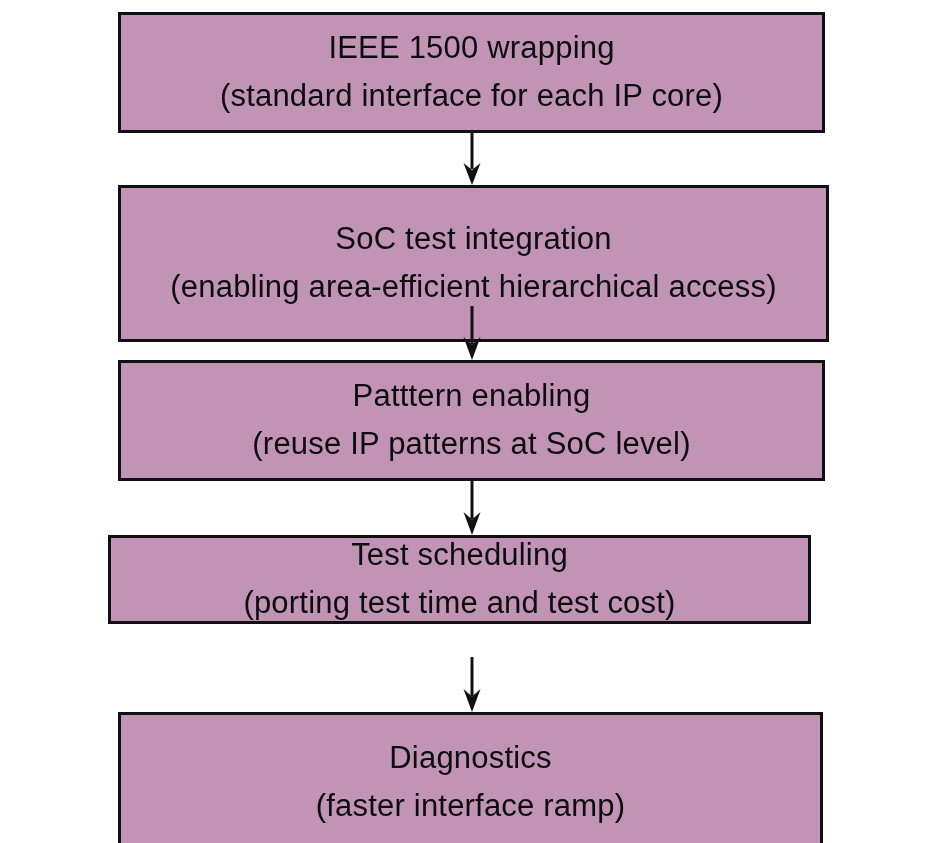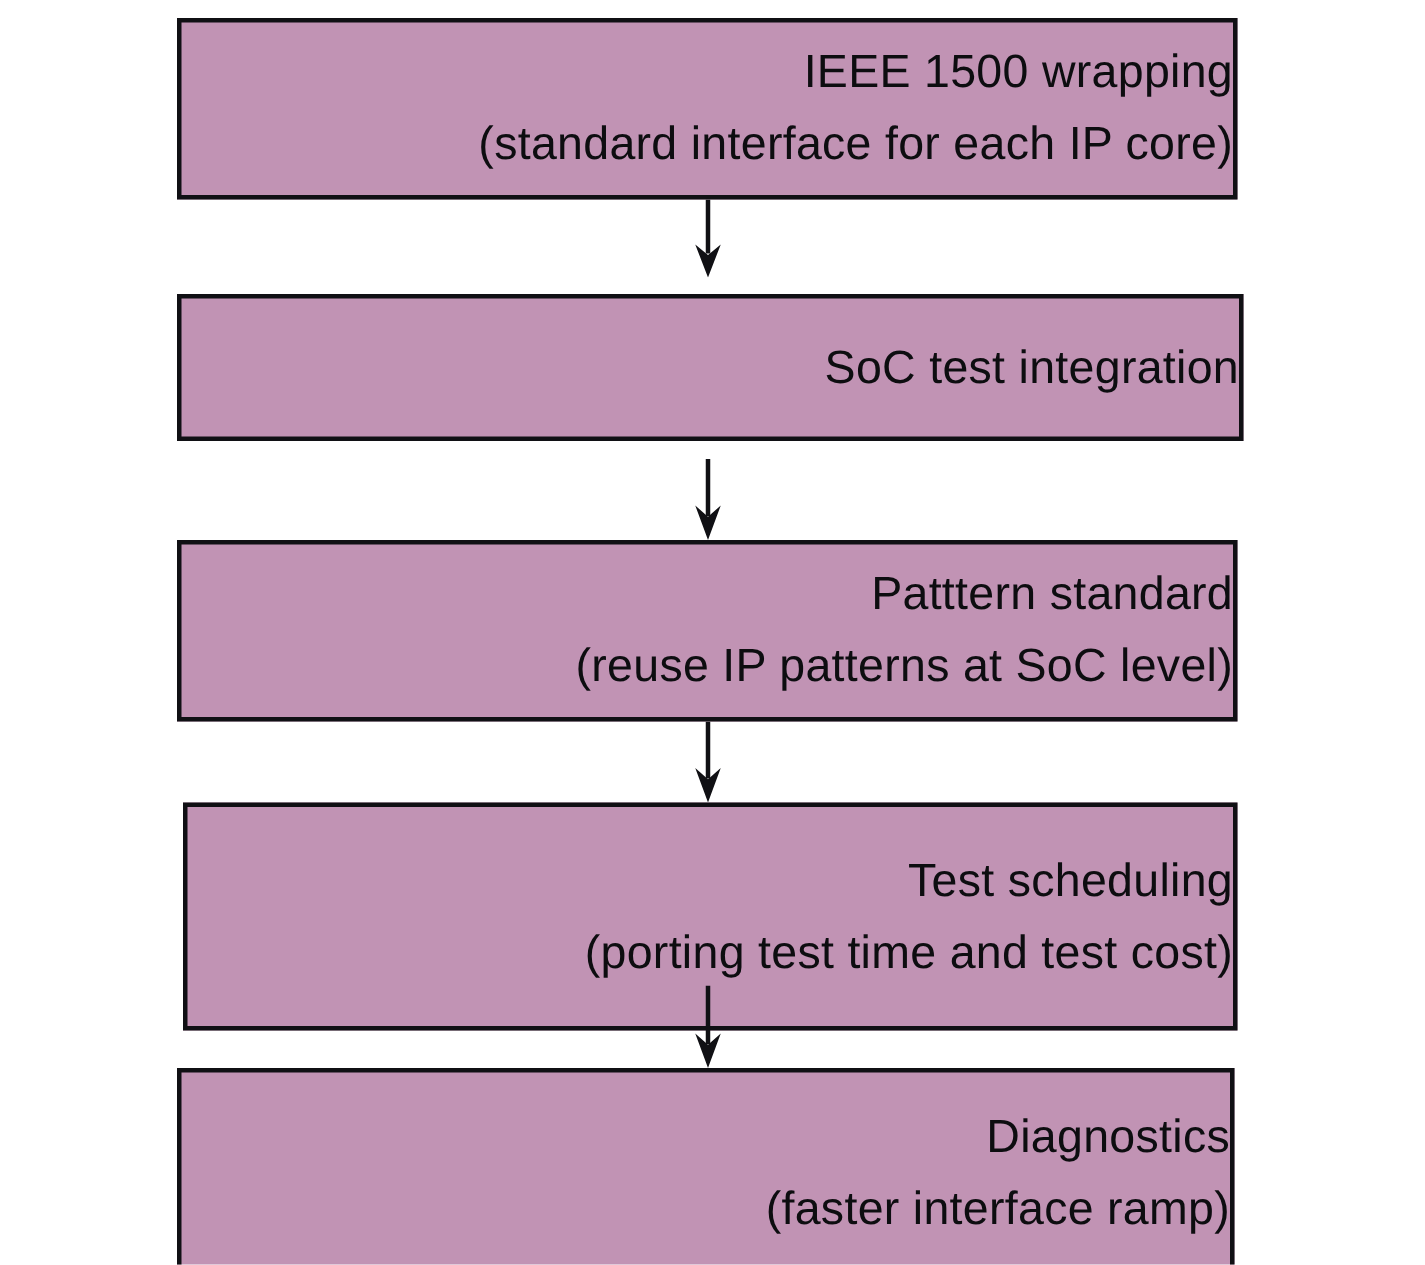--- a/index.html
+++ b/index.html
@@ -22,21 +22,21 @@
     box-sizing: border-box;
   }
 
   .node {
     position: absolute;
     background: #c193b4;
     border: 3px solid #101014;
     box-sizing: border-box;
     display: flex;
     flex-direction: column;
-    align-items: flex-end;
+    align-items: center;
     justify-content: center;
     color: #0d0d10;
     text-align: center;
     line-height: 1.12;
   }
 
   .node-title {
     font-size: 31px;
     letter-spacing: 0.2px;
     white-space: nowrap;
@@ -50,23 +50,23 @@
   }
 
   .connector {
     position: absolute;
     width: 26px;
     display: block;
   }
 
   
   #node-0 { left: 118px; top: 12px;  width: 707px; height: 121px; }
-  #node-1 { left: 118px; top: 196px; width: 711px; height: 98px; }
+  #node-1 { left: 118px; top: 185px; width: 711px; height: 157px; }
   #node-2 { left: 118px; top: 360px; width: 707px; height: 121px; }
-  #node-3 { left: 122px; top: 535px; width: 703px; height: 152px; }
+  #node-3 { left: 108px; top: 535px; width: 703px; height: 89px; }
   #node-4 { left: 118px; top: 712px; width: 705px; height: 140px; }
 
   #conn-0 { left: 459px; top: 133px; height: 52px; }
   #conn-1 { left: 459px; top: 306px; height: 54px; }
   #conn-2 { left: 459px; top: 481px; height: 54px; }
   #conn-3 { left: 459px; top: 657px; height: 55px; }
 </style>
 </head>
 <body>
 
@@ -77,29 +77,30 @@
     <div class="node-sub">(standard interface for each IP core)</div>
   </div>
 
   <svg class="connector" id="conn-0" viewBox="0 0 26 52" preserveAspectRatio="none">
     <line x1="13" y1="0" x2="13" y2="36" stroke="#101014" stroke-width="3"></line>
     <path d="M 4.5 30 L 13 52 L 21.5 30 L 13 37 Z" fill="#101014"></path>
   </svg>
 
   <div class="node" id="node-1">
     <div class="node-title">SoC test integration</div>
+    <div class="node-sub">(enabling area-efficient hierarchical access)</div>
   </div>
 
   <svg class="connector" id="conn-1" viewBox="0 0 26 54" preserveAspectRatio="none">
     <line x1="13" y1="0" x2="13" y2="38" stroke="#101014" stroke-width="3"></line>
     <path d="M 4.5 31 L 13 54 L 21.5 31 L 13 38.5 Z" fill="#101014"></path>
   </svg>
 
   <div class="node" id="node-2">
-    <div class="node-title">Patttern standard</div>
+    <div class="node-title">Patttern enabling</div>
     <div class="node-sub">(reuse IP patterns at SoC level)</div>
   </div>
 
   <svg class="connector" id="conn-2" viewBox="0 0 26 54" preserveAspectRatio="none">
     <line x1="13" y1="0" x2="13" y2="38" stroke="#101014" stroke-width="3"></line>
     <path d="M 4.5 31 L 13 54 L 21.5 31 L 13 38.5 Z" fill="#101014"></path>
   </svg>
 
   <div class="node" id="node-3">
     <div class="node-title">Test scheduling</div>

